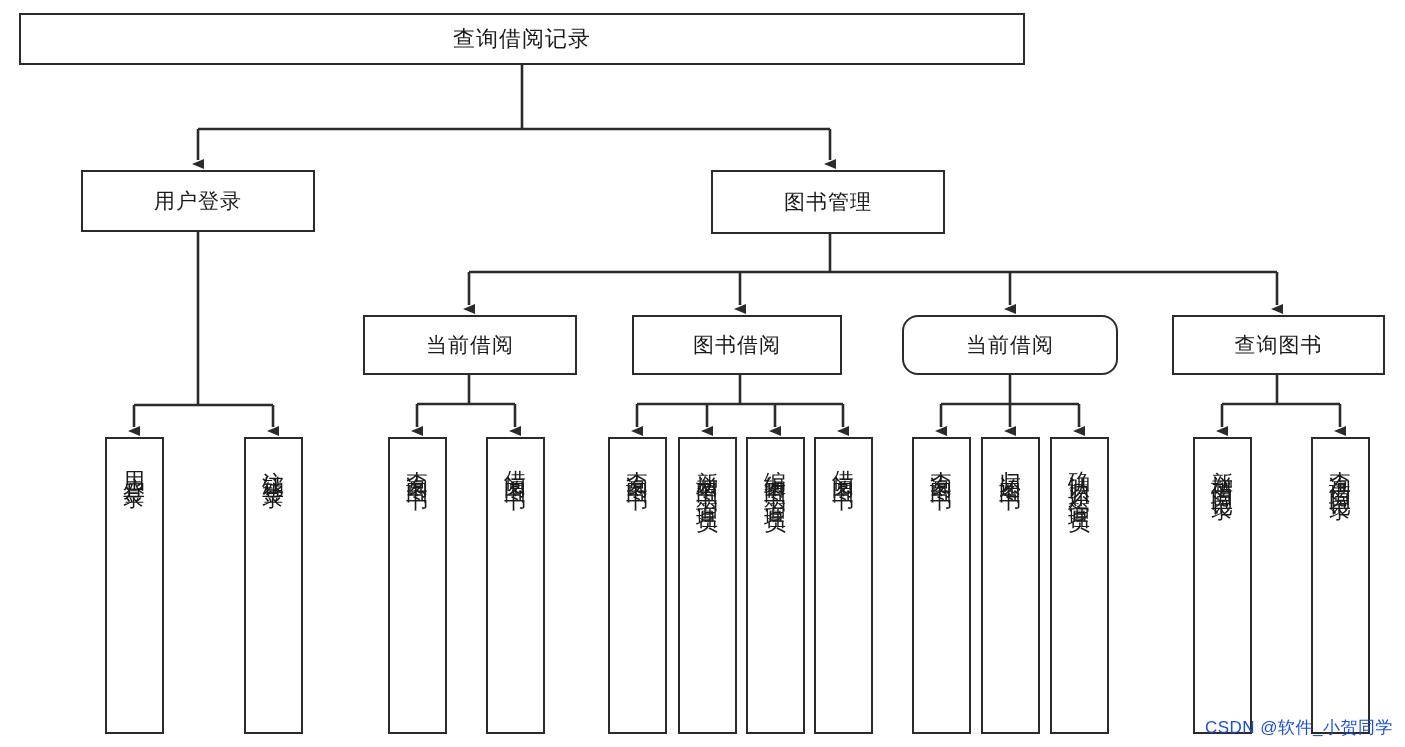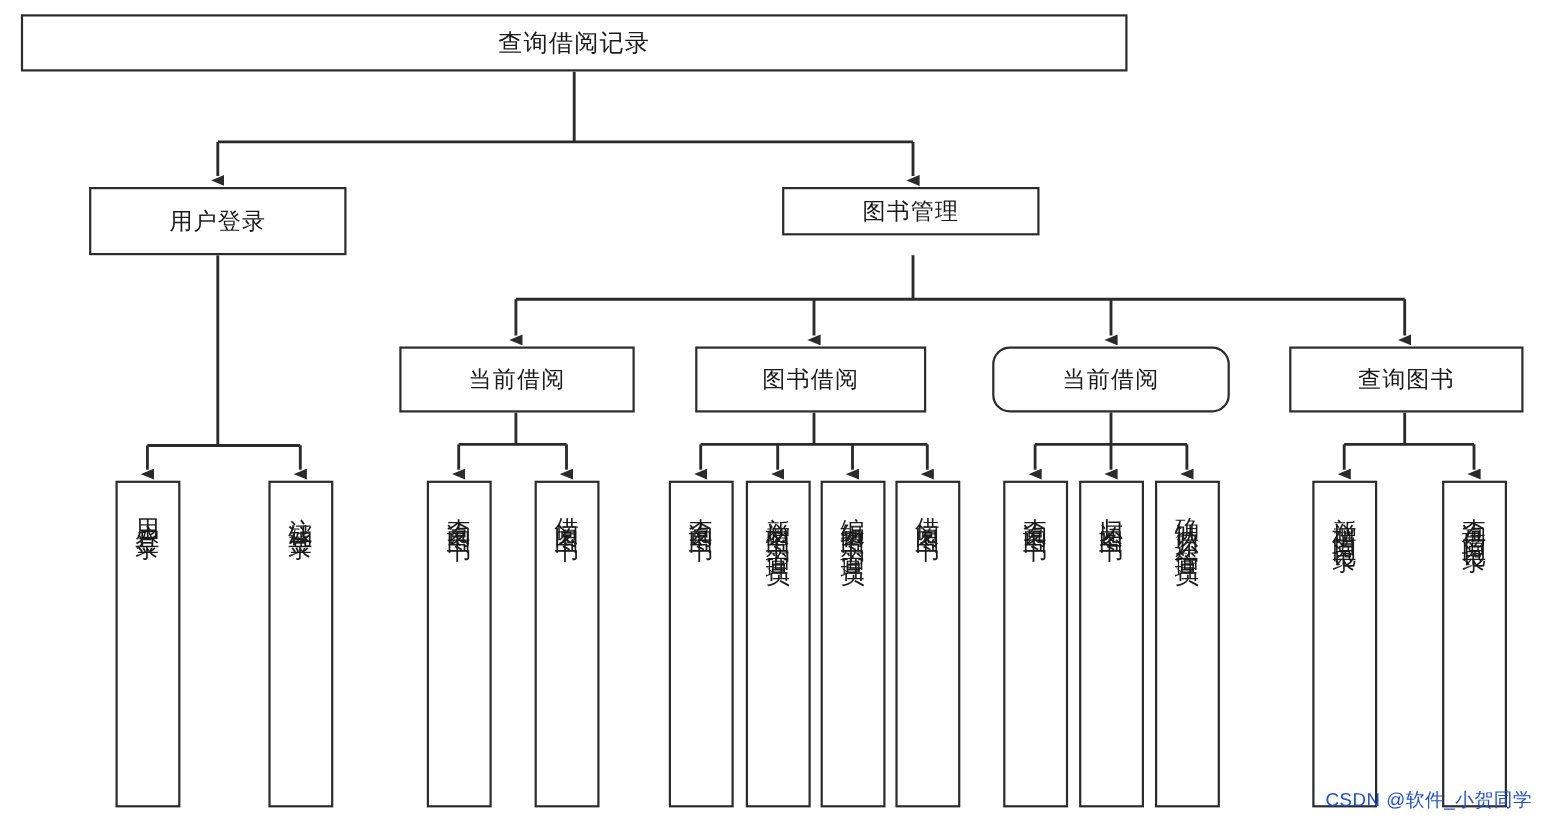--- a/index.html
+++ b/index.html
@@ -129,21 +129,21 @@
   </svg>
 
   <div class="node root" style="left:19px;top:13px;width:1006px;height:52px;">
     <span>查询借阅记录</span>
   </div>
 
   <div class="node level2" style="left:81px;top:170px;width:234px;height:62px;">
     <span>用户登录</span>
   </div>
 
-  <div class="node level2" style="left:711px;top:170px;width:234px;height:44px;">
+  <div class="node level2" style="left:711px;top:170px;width:234px;height:64px;">
     <span>图书管理</span>
   </div>
 
   <div class="node level3" style="left:363px;top:315px;width:214px;height:60px;">
     <span>当前借阅</span>
   </div>
 
   <div class="node level3" style="left:632px;top:315px;width:210px;height:60px;">
     <span>图书借阅</span>
   </div>

